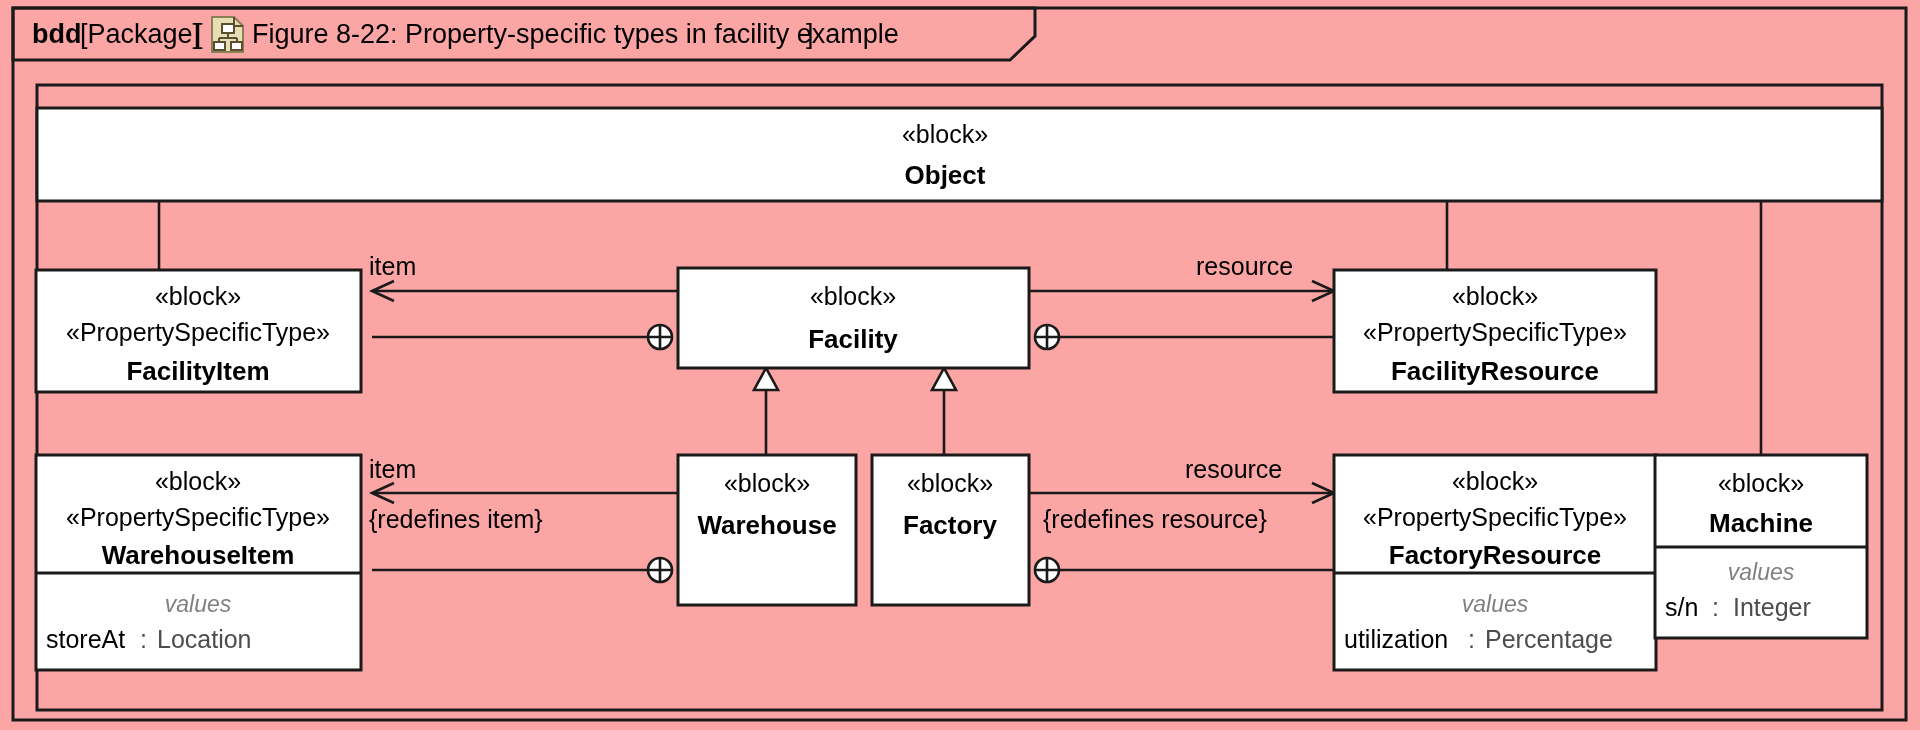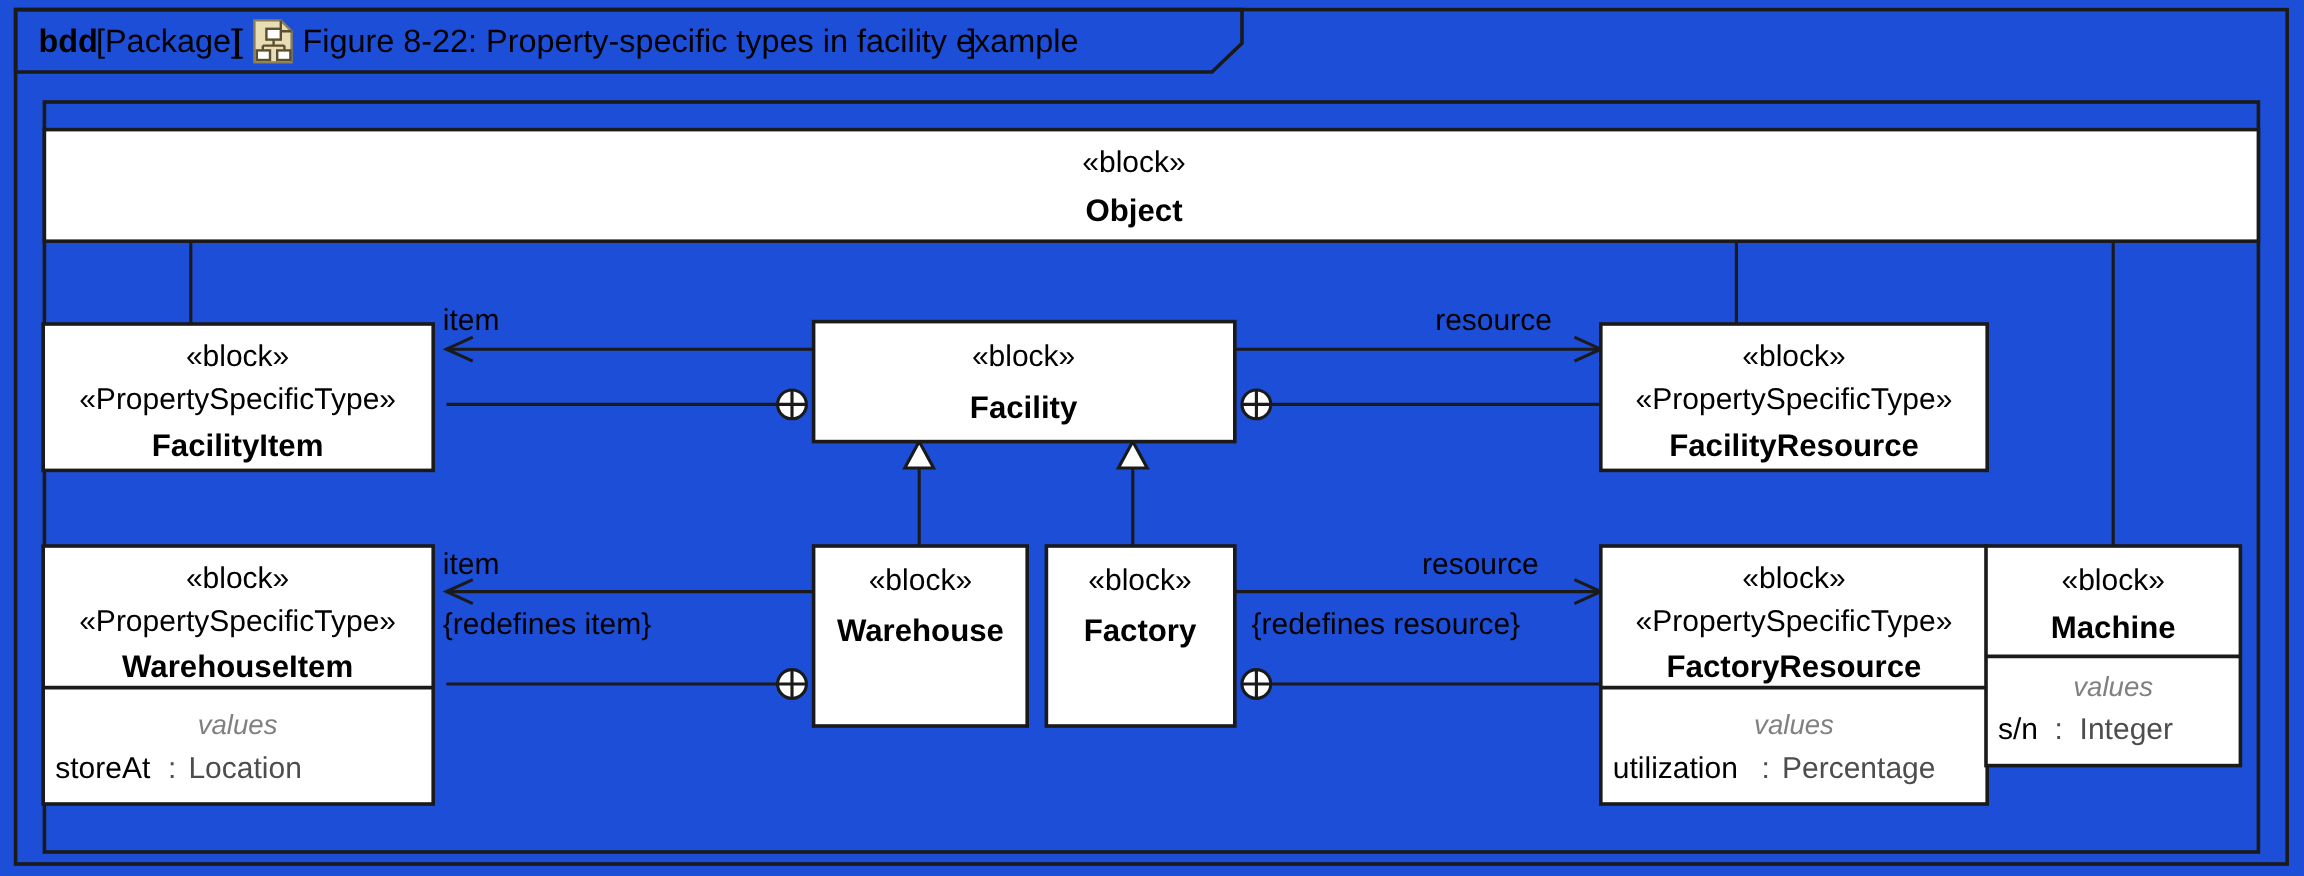--- a/index.html
+++ b/index.html
@@ -7,21 +7,21 @@
     padding: 0;
     background: #ffffff;
   }
   body {
     font-family: "Liberation Sans", sans-serif;
   }
   #page {
     position: relative;
     width: 1920px;
     height: 730px;
-    background: #1d4ed8;
+    background: #fca5a5;
     overflow: hidden;
   }
   svg.diagram {
     position: absolute;
     left: 0;
     top: 0;
     width: 1920px;
     height: 730px;
   }
   .frame-border {

